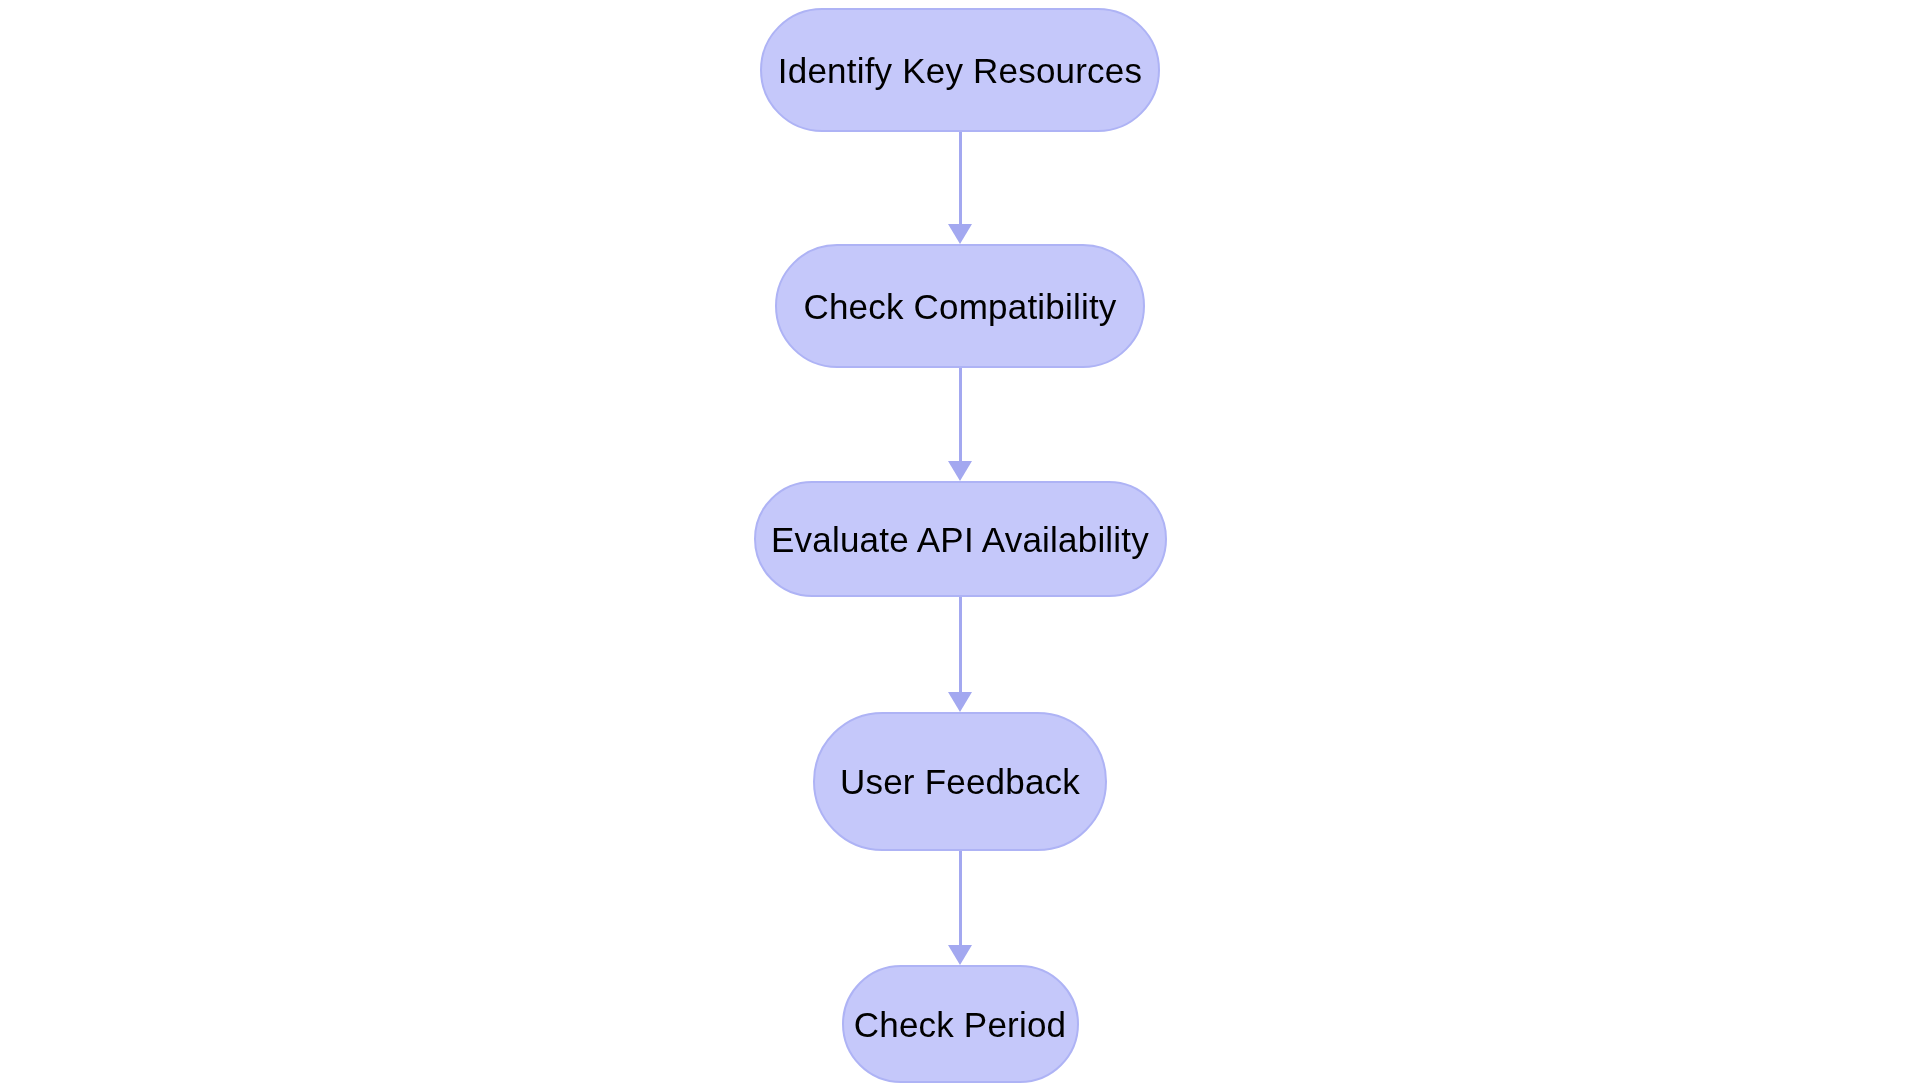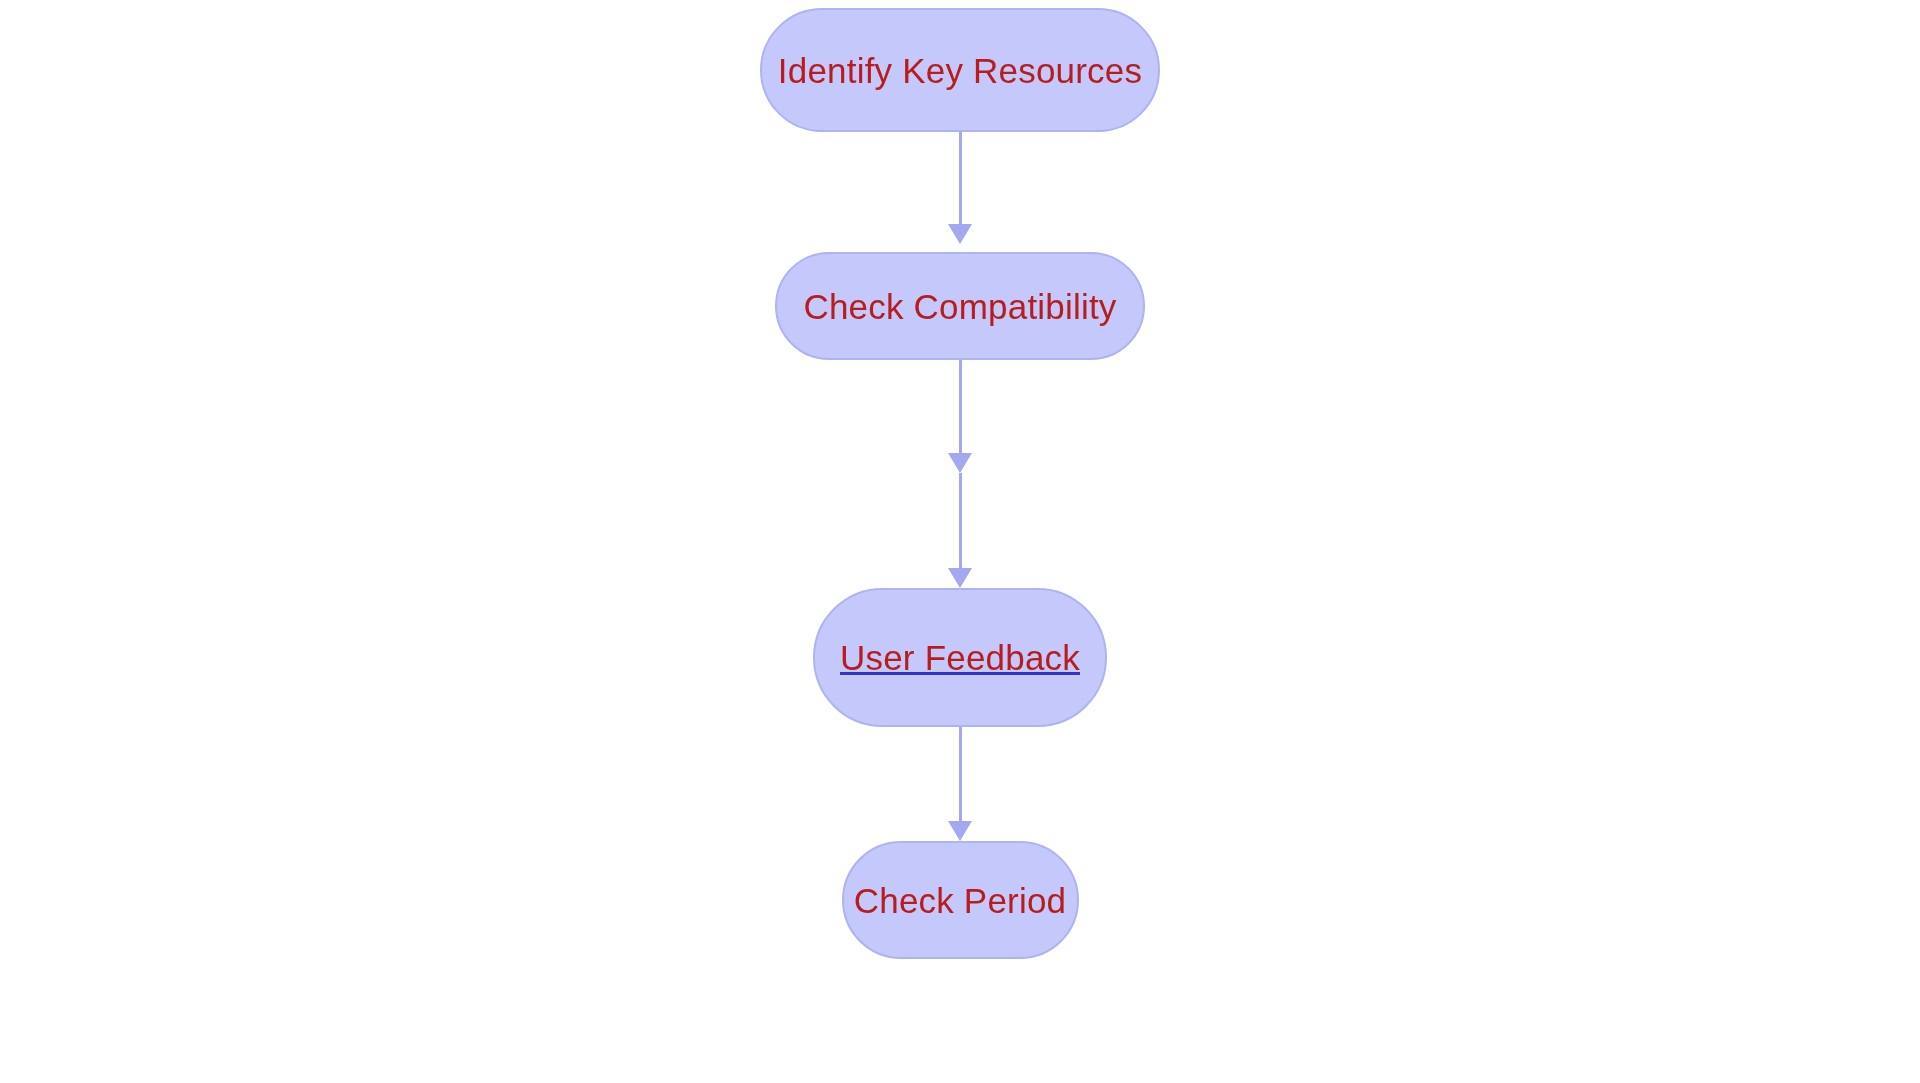--- a/index.html
+++ b/index.html
@@ -42,35 +42,35 @@
     justify-content: center;
     background: #c5c8fa;
     border: 2px solid #aeb3f5;
     border-radius: 999px;
     color: #3333cc;
     text-align: center;
     white-space: nowrap;
     user-select: none;
   }
   .node-label {
-    color: #b91c1c;
+    color: #000000;
     letter-spacing: 0.2px;
     line-height: 1;
   }
 
   .node.n1 { width: 400px; height: 124px; }
   .node.n1 .node-label { font-size: 35px; }
 
-  .node.n2 { width: 370px; height: 108px; margin-top: 8px; }
+  .node.n2 { width: 370px; height: 124px; }
   .node.n2 .node-label { font-size: 35px; }
 
   .node.n3 { width: 413px; height: 116px; }
   .node.n3 .node-label { font-size: 35px; }
 
-  .node.n4 { width: 294px; height: 139px; text-decoration: underline; }
+  .node.n4 { width: 294px; height: 139px; }
   .node.n4 .node-label { font-size: 35px; }
 
   .node.n5 { width: 237px; height: 118px; }
   .node.n5 .node-label { font-size: 35px; }
 
   
   .connector {
     position: relative;
     width: 26px;
     display: flex;
@@ -118,20 +118,23 @@
 
     <div class="node n2">
       <span class="node-label">Check Compatibility</span>
     </div>
 
     <div class="connector c2">
       <div class="conn-line"></div>
       <div class="conn-head"></div>
     </div>
 
+    <div class="node n3">
+      <span class="node-label">Evaluate API Availability</span>
+    </div>
 
     <div class="connector c3">
       <div class="conn-line"></div>
       <div class="conn-head"></div>
     </div>
 
     <div class="node n4">
       <span class="node-label">User Feedback</span>
     </div>
 

